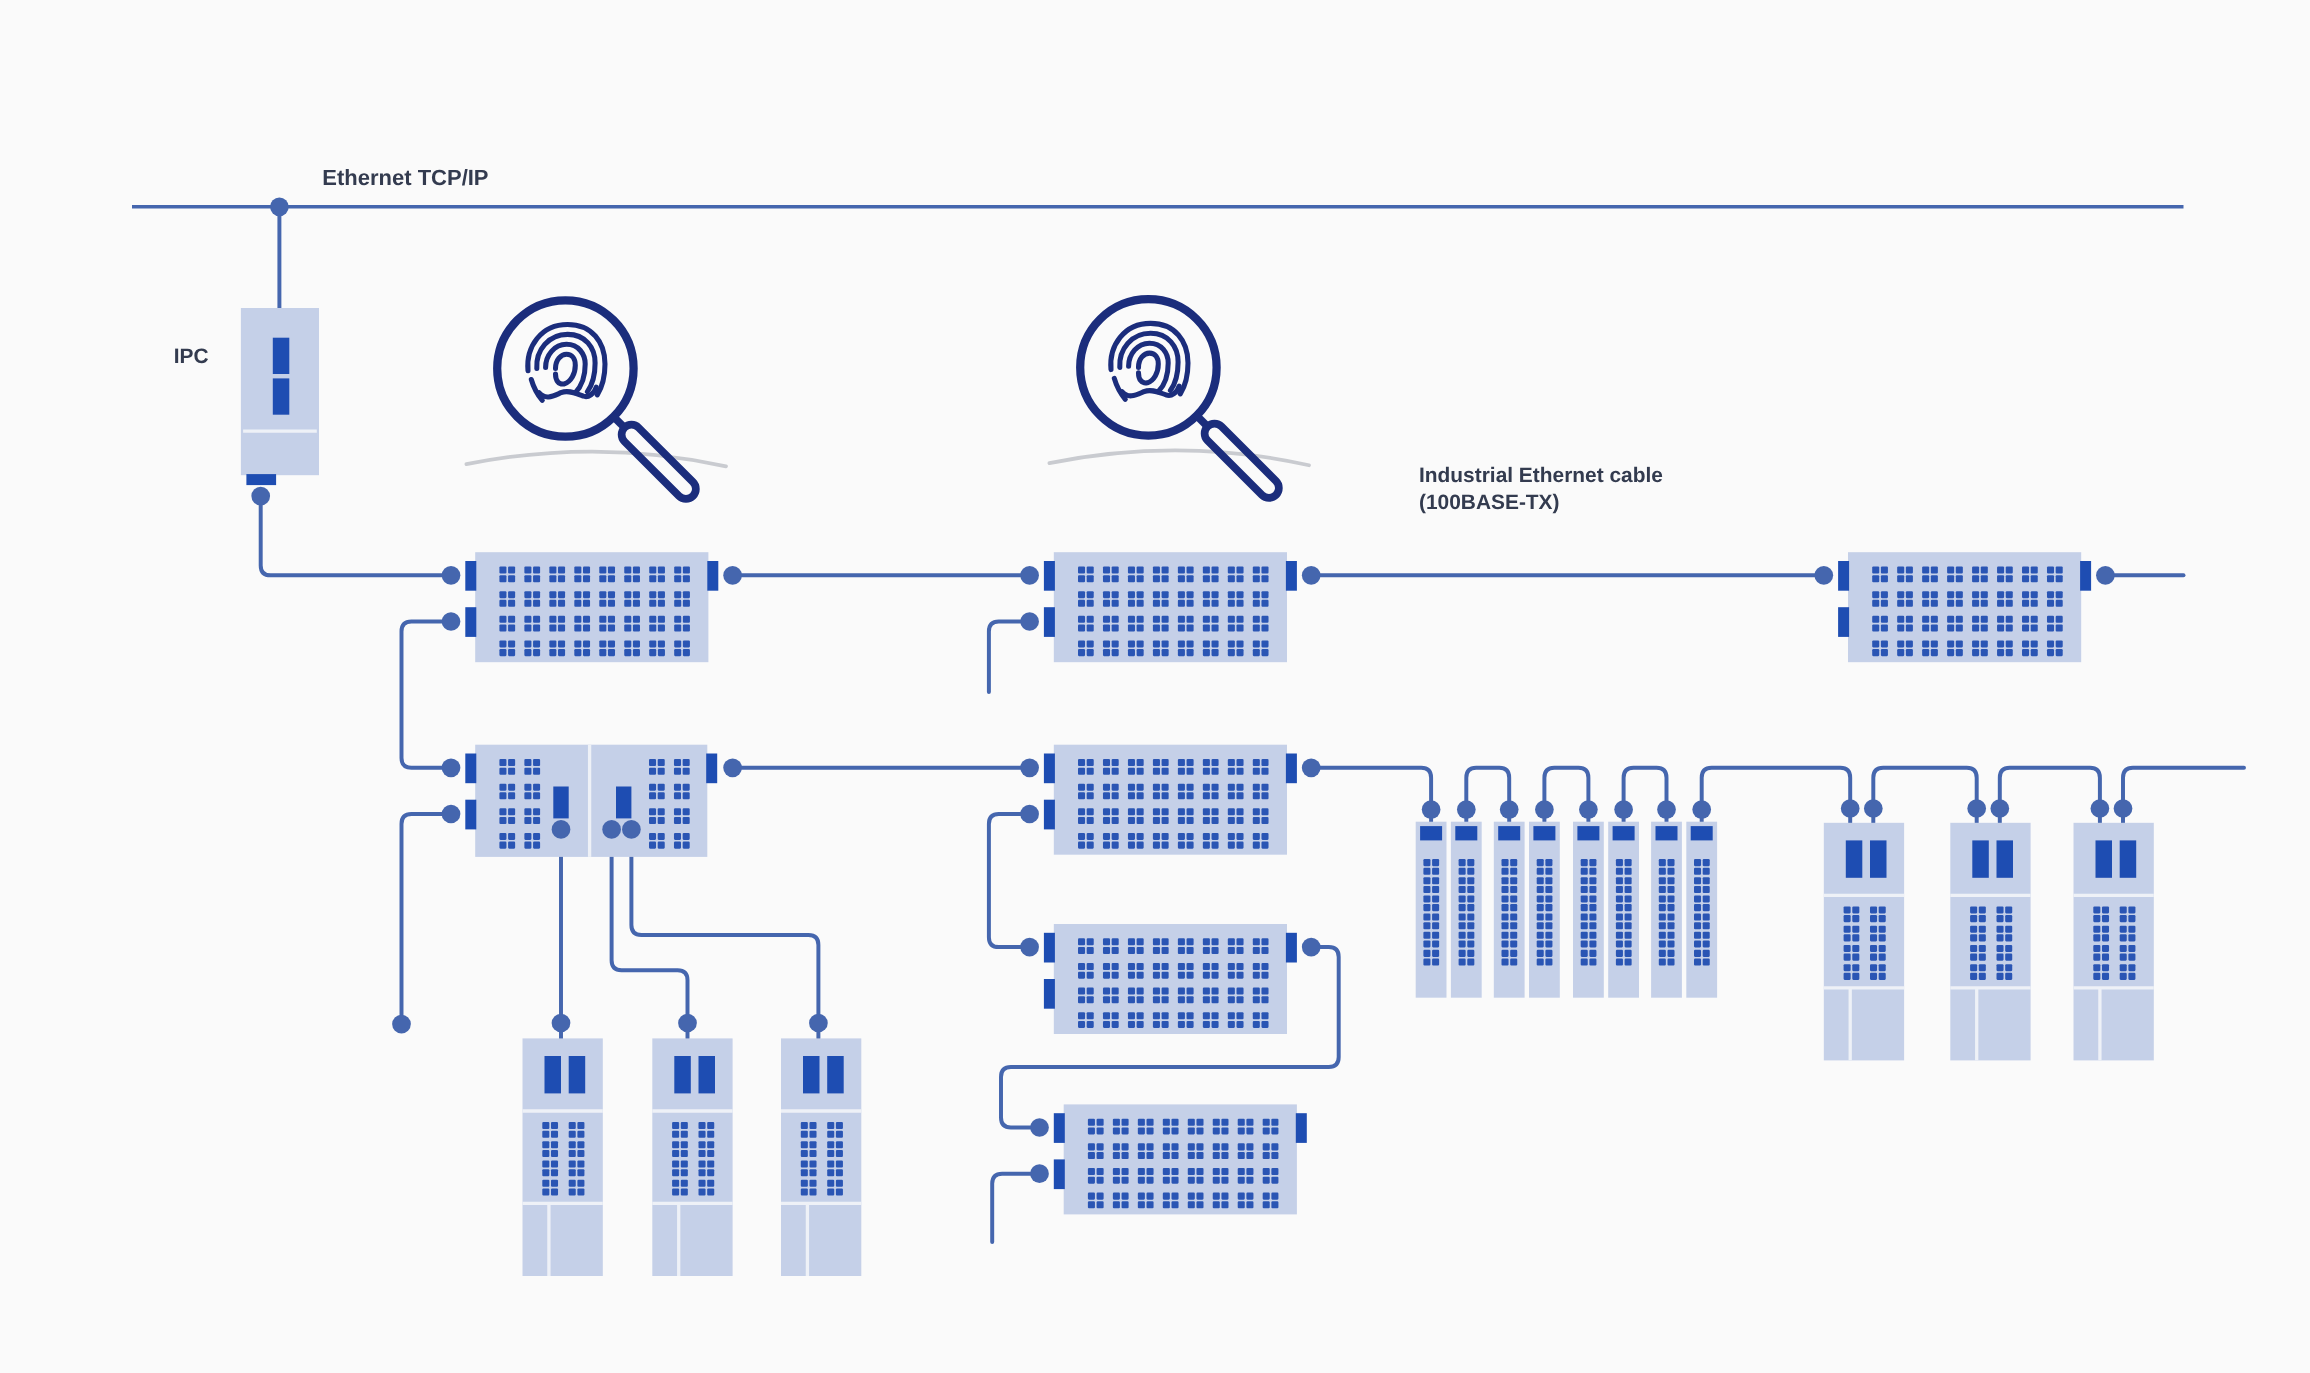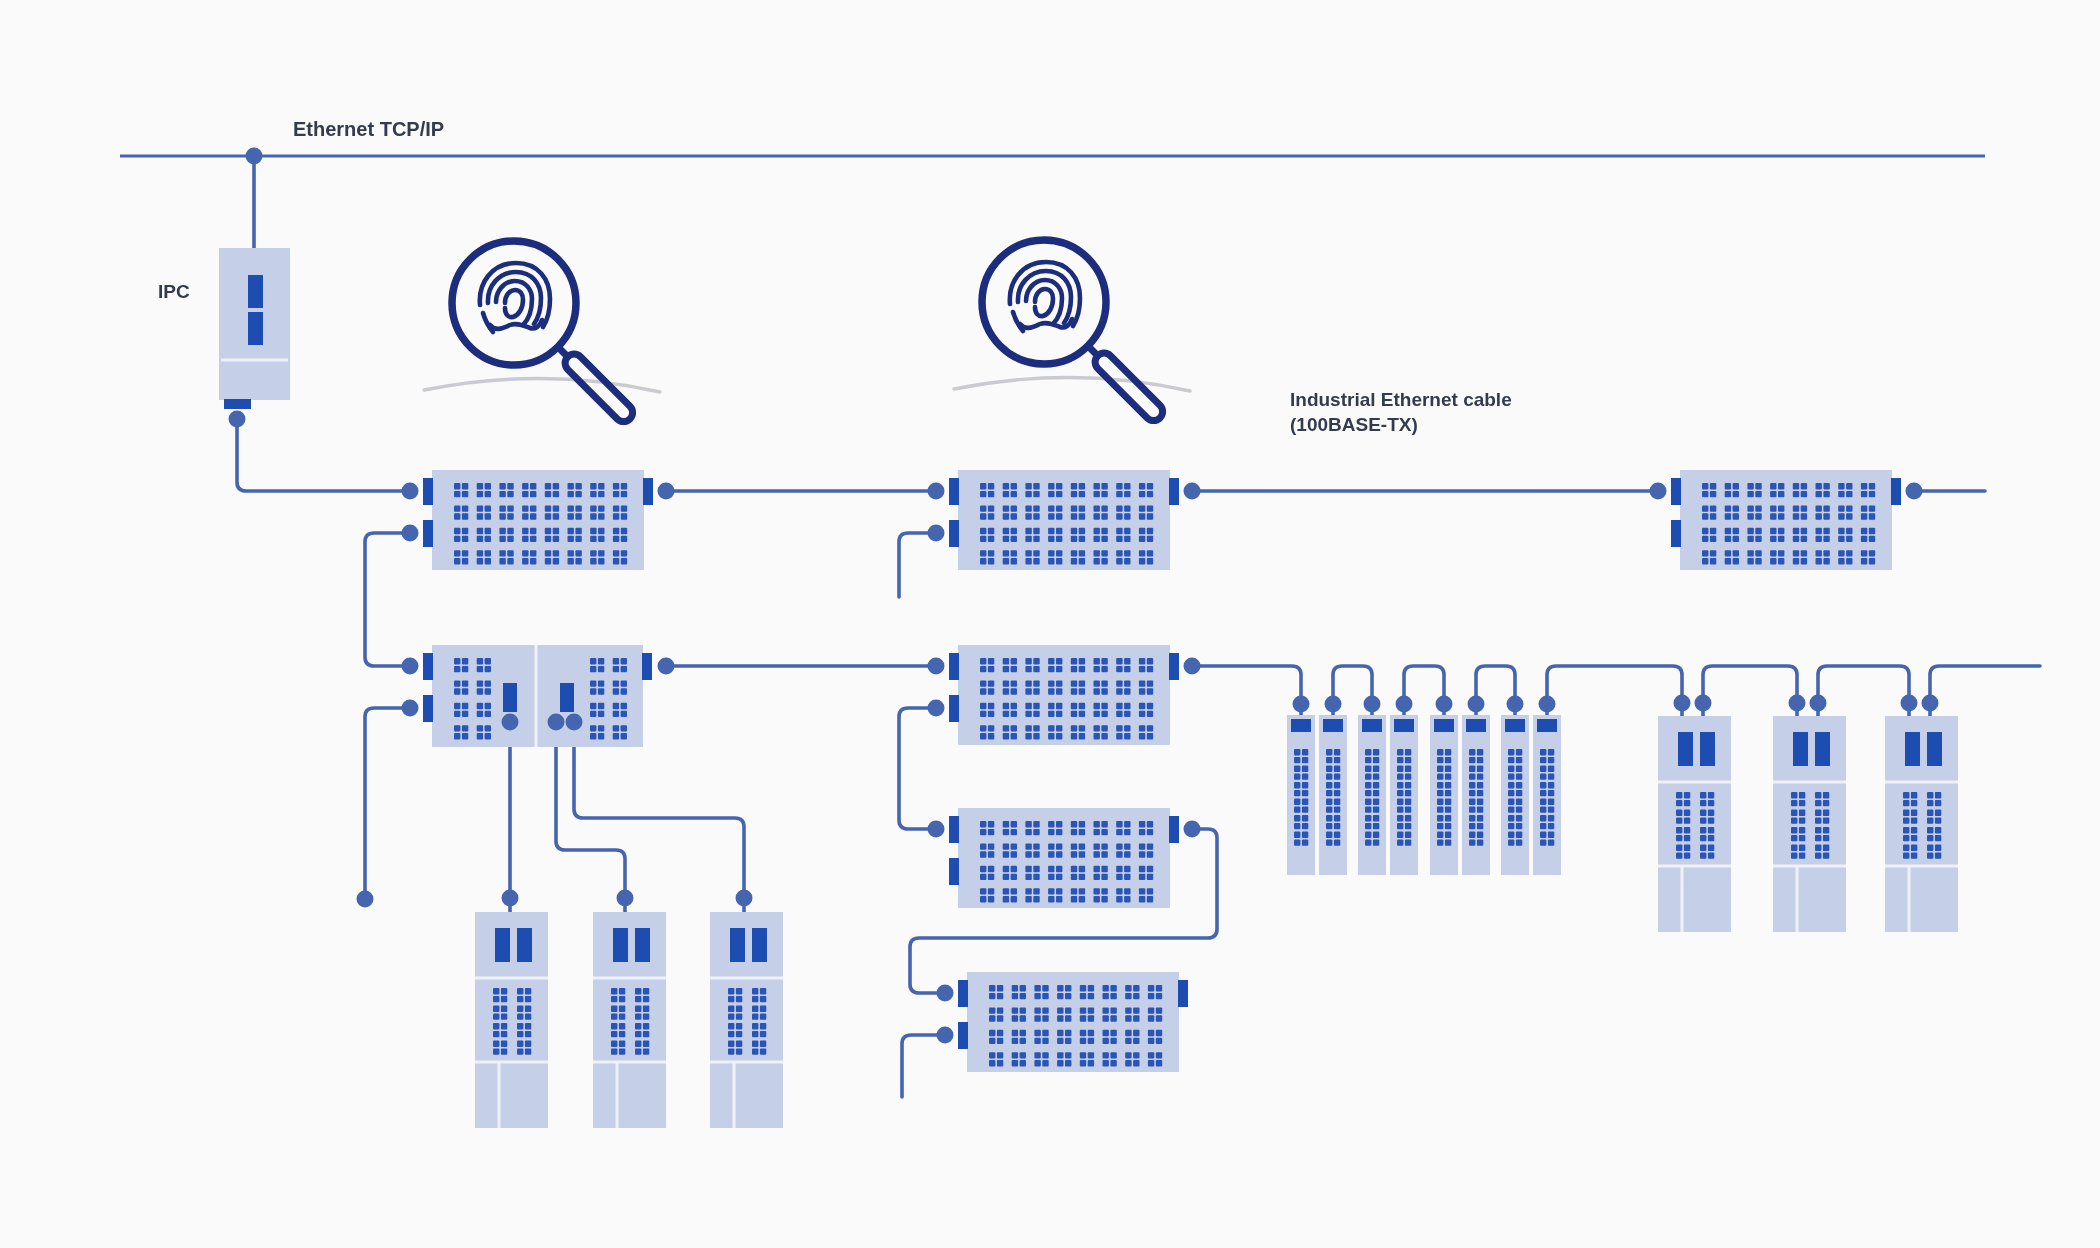--- a/index.html
+++ b/index.html
@@ -1,21 +1,21 @@
 <!DOCTYPE html>
 <html style="--background: #fafafa; --device_fill: #c5d0e8; --port_dark: #2a55b4; --slot_dark: #1e4db2; --wire: #4566ae; --navy: #1b2d7c; --arc_gray: #c9cbd0; --divider: #eef1f7; --text: #333b4f;"><head>
 <meta charset="utf-8">
 <style>
   html,body{margin:0;padding:0;}
   body{
     width:2100px;height:1248px;overflow:hidden;
     background:var(--background,#fafafa);
     font-family:"Liberation Sans", sans-serif;
   }
-  .canvas{position:relative;width:2100px;height:1033px;}
+  .canvas{position:relative;width:2100px;height:1033px;margin-top:32px;}
   svg{display:block;}
   .wire{fill:none;stroke:var(--wire);stroke-width:3.6;stroke-linecap:round;stroke-linejoin:round;}
   .busline{fill:none;stroke:var(--wire);stroke-width:3.2;}
   .dot{fill:var(--wire);}
   .body{fill:var(--device_fill);}
   .slot{fill:var(--slot_dark);}
   .port{fill:var(--port_dark);}
   .divider{stroke:var(--divider);stroke-width:3;fill:none;}
   .navy-stroke{stroke:var(--navy);fill:none;}
   .fp{stroke:var(--navy);fill:none;stroke-width:4.6;stroke-linecap:round;}

